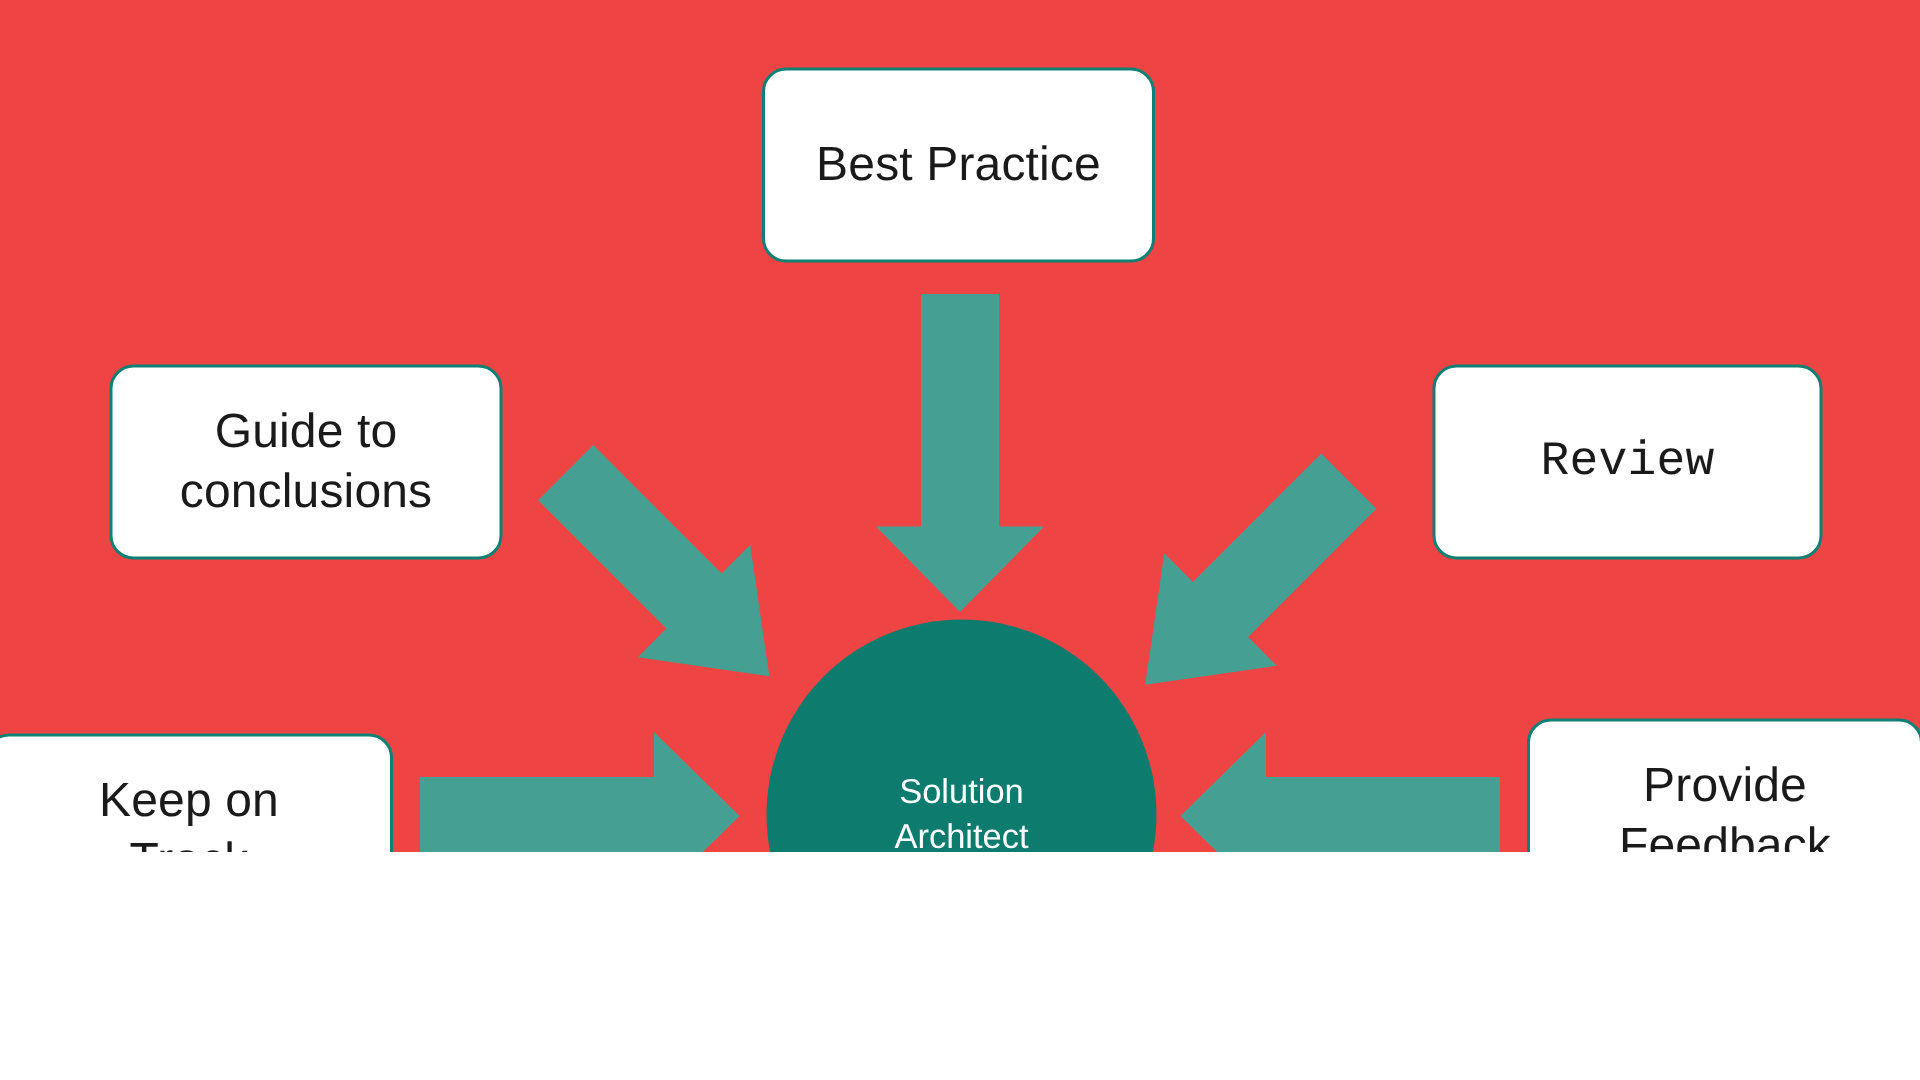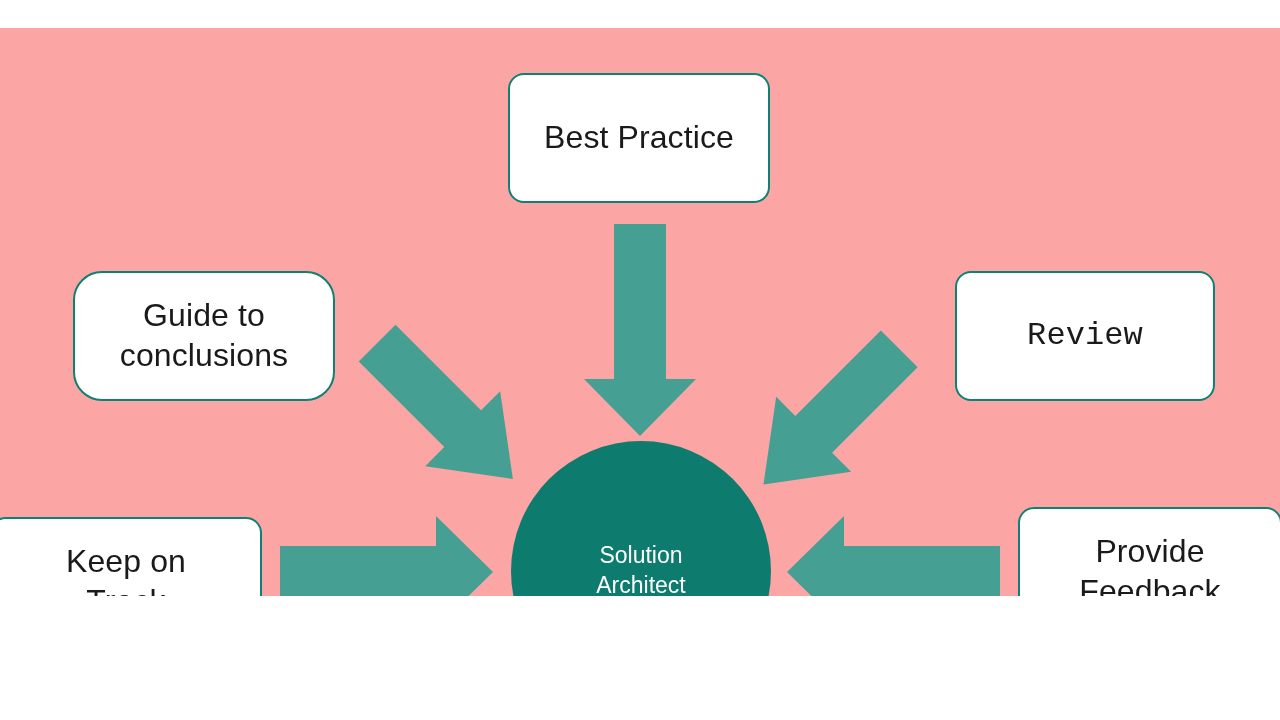--- a/index.html
+++ b/index.html
@@ -7,23 +7,22 @@
     padding: 0;
     background: #ffffff;
   }
   body {
     font-family: "Liberation Sans", sans-serif;
   }
   #canvas {
     position: relative;
     width: 1280px;
     height: 568px;
-    background: #fca5a5;
+    background: #ef4444;
     overflow: hidden;
-    margin-top: 28px;
   }
   #arrow-layer {
     position: absolute;
     left: 0;
     top: 0;
     width: 1280px;
     height: 720px;
   }
   .node-box {
     position: absolute;
@@ -61,21 +60,21 @@
     color: #ffffff;
     font-size: 23px;
     font-weight: 400;
     line-height: 1.3;
     z-index: 4;
   }
   #center-circle .node-label { white-space: pre-line; }
 
   
   #box-best-practice { left: 508px;  top: 45px;  width: 262px; height: 130px; }
-  #box-guide         { left: 73px;   top: 243px; width: 262px; height: 130px; border-radius: 29px; }
+  #box-guide         { left: 73px;   top: 243px; width: 262px; height: 130px; }
   #box-review        { left: 955px;  top: 243px; width: 260px; height: 130px; font-family: Liberation Mono, monospace; }
   #box-keep-on-track { left: -10px;  top: 489px; width: 272px; height: 130px; }
   #box-feedback      { left: 1018px; top: 479px; width: 264px; height: 130px; }
 </style>
 </head>
 <body>
 
 <div id="canvas">
 
   <svg id="arrow-layer" viewBox="0 0 1280 720" xmlns="http://www.w3.org/2000/svg">

